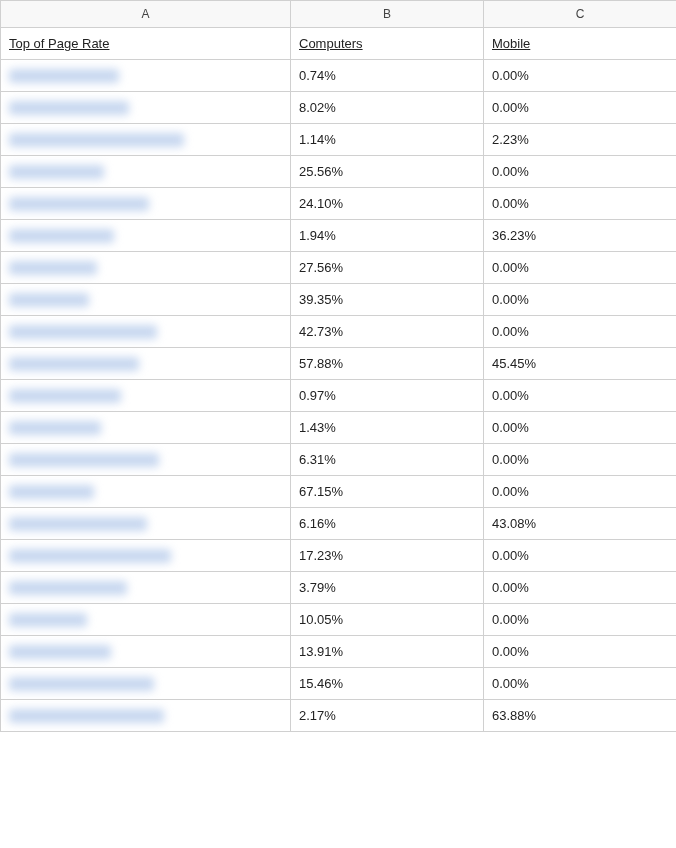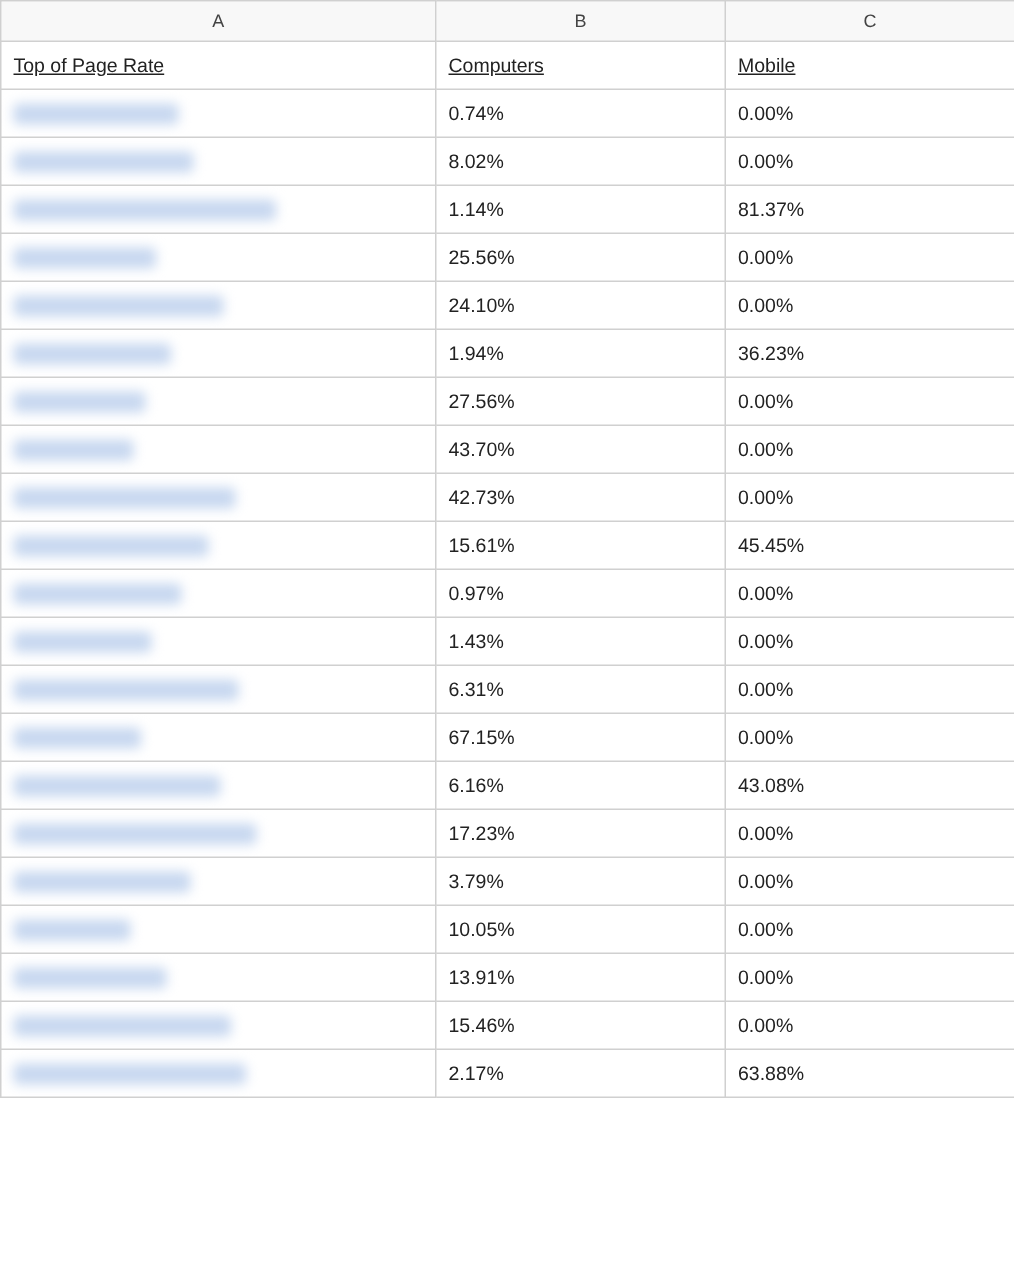--- a/index.html
+++ b/index.html
@@ -140,21 +140,21 @@
         <td class="col-b">8.02%</td>
         <td class="col-c">0.00%</td>
       </tr>
       <tr class="data-row">
         <td class="col-a">
           <div class="url-cell-wrapper">
             <span class="url-cell" style="width: 175px;"></span>
           </div>
         </td>
         <td class="col-b">1.14%</td>
-        <td class="col-c">81.37%</td>
+        <td class="col-c">2.23%</td>
       </tr>
       <tr class="data-row">
         <td class="col-a">
           <div class="url-cell-wrapper">
             <span class="url-cell" style="width: 95px;"></span>
           </div>
         </td>
         <td class="col-b">25.56%</td>
         <td class="col-c">0.00%</td>
       </tr>
@@ -184,39 +184,39 @@
         </td>
         <td class="col-b">27.56%</td>
         <td class="col-c">0.00%</td>
       </tr>
       <tr class="data-row">
         <td class="col-a">
           <div class="url-cell-wrapper">
             <span class="url-cell" style="width: 80px;"></span>
           </div>
         </td>
-        <td class="col-b">43.70%</td>
+        <td class="col-b">39.35%</td>
         <td class="col-c">0.00%</td>
       </tr>
       <tr class="data-row">
         <td class="col-a">
           <div class="url-cell-wrapper">
             <span class="url-cell" style="width: 148px;"></span>
           </div>
         </td>
         <td class="col-b">42.73%</td>
         <td class="col-c">0.00%</td>
       </tr>
       <tr class="data-row">
         <td class="col-a">
           <div class="url-cell-wrapper">
             <span class="url-cell" style="width: 130px;"></span>
           </div>
         </td>
-        <td class="col-b">15.61%</td>
+        <td class="col-b">57.88%</td>
         <td class="col-c">45.45%</td>
       </tr>
       <tr class="data-row">
         <td class="col-a">
           <div class="url-cell-wrapper">
             <span class="url-cell" style="width: 112px;"></span>
           </div>
         </td>
         <td class="col-b">0.97%</td>
         <td class="col-c">0.00%</td>

